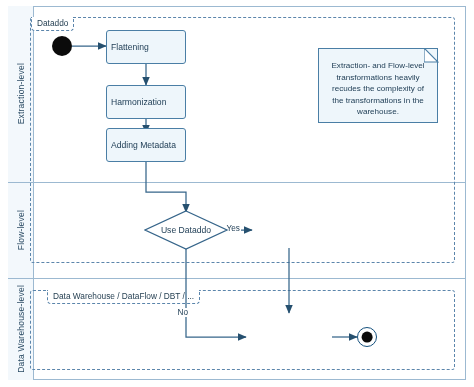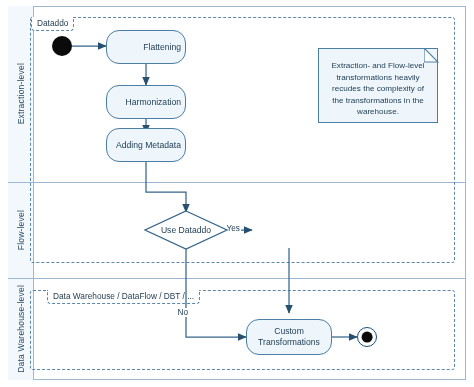--- a/index.html
+++ b/index.html
@@ -24,22 +24,22 @@
 
   
   .partition{position:absolute;box-sizing:border-box;
              border:1.4px dashed #5b85ab;background:transparent;}
   .ptag{position:absolute;background:#ffffff;border:1.2px dashed #5b85ab;
         border-top:none;padding:1px 5px 2px 5px;font-size:8.3px;
         color:#1f3a4d;white-space:nowrap;border-radius:0 0 4px 4px;}
 
   
   .node{position:absolute;box-sizing:border-box;background:#eef6fb;
-        border:1.3px solid #4a7ea5;border-radius:13px;
-        display:flex;align-items:center;justify-content:flex-end;text-align:center;
+        border:1.3px solid #4a7ea5;border-radius:3px;
+        display:flex;align-items:center;justify-content:flex-start;text-align:center;
         font-size:8.6px;line-height:1.28;color:#1b3josh;color:#1b3a52;padding:2px 4px;}
 
   
   .diamond-wrap{position:absolute;}
   .diamond{position:absolute;left:0;top:0;width:100%;height:100%;}
   .diamond-label{position:absolute;left:0;top:0;width:100%;height:100%;
                  display:flex;align-items:center;justify-content:center;
                  font-size:8.6px;color:#1b3a52;white-space:nowrap;}
 
   
@@ -131,23 +131,20 @@
   </div>
 
   <div class="diamond-wrap" style="left:144px;top:210px;width:84px;height:40px;">
     <svg class="diamond" viewBox="0 0 84 40" width="84" height="40">
       <polygon points="42,1 83,20 42,39 1,20" fill="#ffffff" stroke="#36658a" stroke-width="1.3"></polygon>
     </svg>
     <div class="diamond-label">Use Dataddo</div>
   </div>
 
 
-  <div class="node" style="left:246px;top:319px;width:86px;height:36px;">
-    <span>Custom Transformations</span>
-  </div>
 
   <div class="end-node" style="left:357px;top:327px;width:20px;height:20px;">
       <i></i>
     </div>
 
   <div class="note" style="left:318px;top:48px;width:120px;height:75px;">
     <span>Extraction- and Flow-level transformations heavily recudes the complexity of the transformations in the warehouse.</span>
   </div>
   <svg style="position:absolute;left:424px;top:48px;" width="15" height="15">
     <polygon points="0,0 14,14 0,14" fill="#ffffff" stroke="#4a7ea5" stroke-width="1.2"></polygon>

